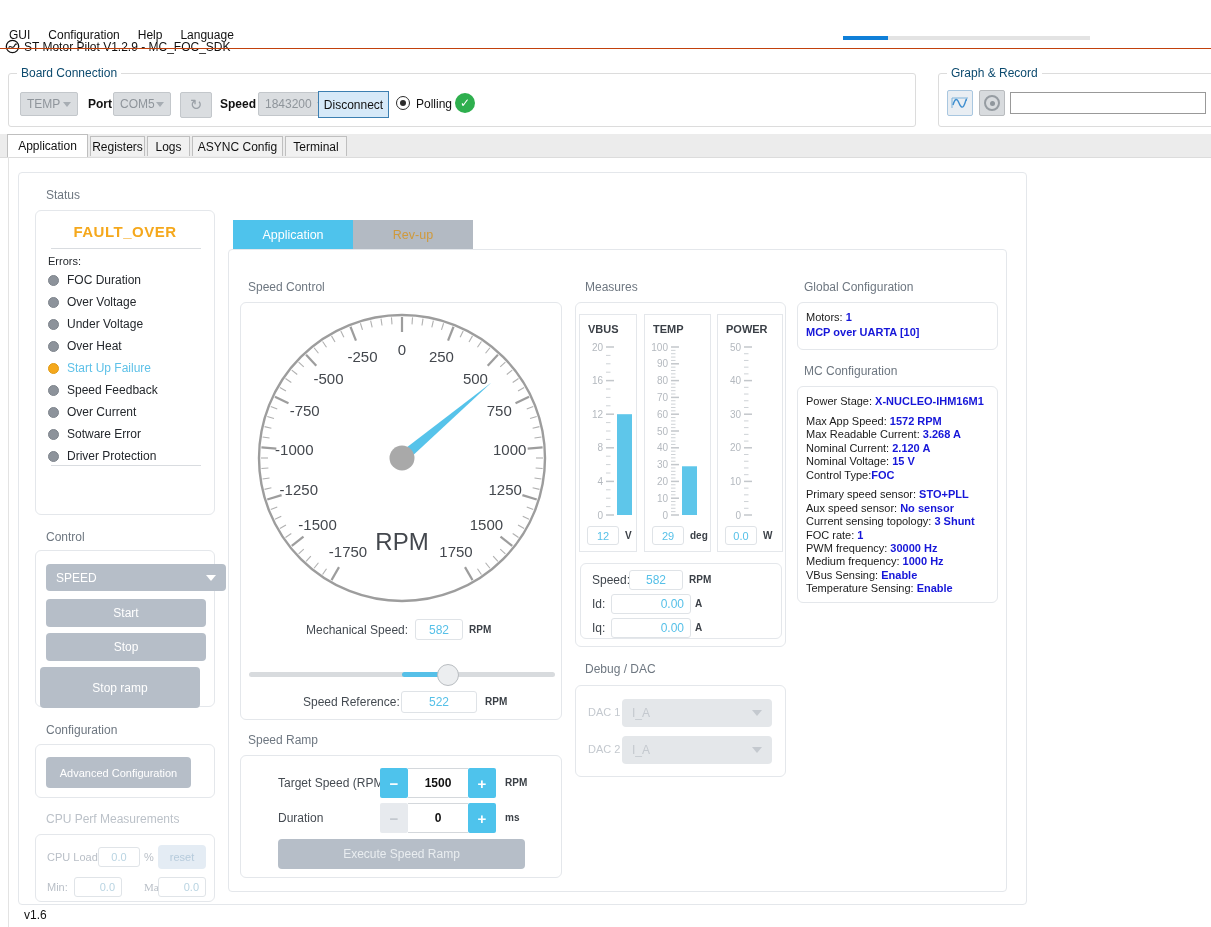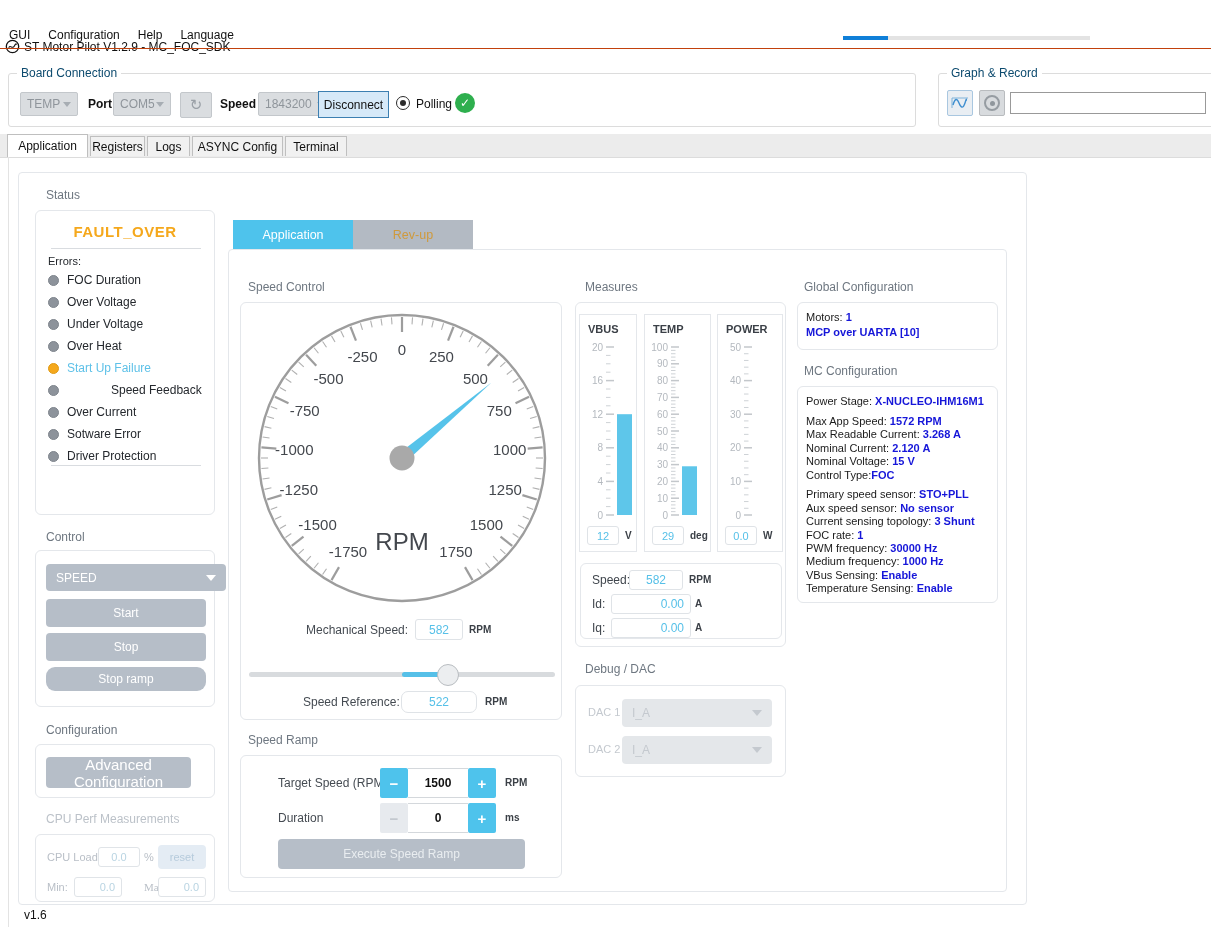--- a/index.html
+++ b/index.html
@@ -204,21 +204,21 @@
           <span class="err-label">Under Voltage</span>
         </div>
         <div class="err-row" style="top: 126px;">
           <span class="err-dot"></span>
           <span class="err-label">Over Heat</span>
         </div>
         <div class="err-row" style="top: 148px;">
           <span class="err-dot active"></span>
           <span class="err-label active">Start Up Failure</span>
         </div>
-        <div class="err-row" style="top: 170px; gap: 44px;">
+        <div class="err-row" style="top: 170px;">
           <span class="err-dot"></span>
           <span class="err-label">Speed Feedback</span>
         </div>
         <div class="err-row" style="top: 192px; text-align: right;">
           <span class="err-dot"></span>
           <span class="err-label">Over Current</span>
         </div>
         <div class="err-row" style="top: 214px;">
           <span class="err-dot"></span>
           <span class="err-label">Sotware Error</span>
@@ -233,27 +233,27 @@
 
   <span class="section-label" style="left:46px;top:530px;">Control</span>
   <div class="card" style="left:35px;top:550px;width:180px;height:157px;">
     <div id="speed-mode-btn" class="gbtn" style="left:10px;top:13px;width:160px;height:27px;">
       <span>SPEED</span>
         <span class="caret"></span>
     </div>
     <div id="control-buttons">
         <button class="gbtn" style="left: 10px; top: 48px; width: 160px; height: 28px; position: absolute;">Start</button>
         <button class="gbtn" style="left: 10px; top: 82px; width: 160px; height: 28px; position: absolute;">Stop</button>
-        <button class="gbtn" style="left: 10px; top: 116px; width: 160px; height: 24px; position: absolute; border-radius: 9px;">Stop ramp</button>
+        <button class="gbtn" style="left: 4px; top: 116px; width: 160px; height: 41px; position: absolute;">Stop ramp</button>
       </div>
   </div>
 
   <span class="section-label" style="left:46px;top:723px;">Configuration</span>
   <div class="card" style="left:35px;top:744px;width:180px;height:54px;">
-    <button class="gbtn" style="left:10px;top:12px;width:145px;height:31px;font-size:15px;">Advanced Configuration</button>
+    <button class="gbtn" style="left:10px;top:12px;width:145px;height:31px;font-size:11px;">Advanced Configuration</button>
   </div>
 
   <span class="section-label disabled" style="left:46px;top:812px;">CPU Perf Measurements</span>
   <div class="card" style="left:35px;top:834px;width:180px;height:68px;">
     <span class="mini-label" style="left:11px;top:16px;">CPU Load:</span>
     <input class="mini-input" style="left: 62px; top: 12px; width: 42px; height: 20px; color: rgb(185, 212, 226);" value="0.0">
     <span class="mini-label" style="left:108px;top:16px;">%</span>
     <button class="gbtn light" style="left:122px;top:10px;width:48px;height:24px;font-size:11px;">reset</button>
     <span class="mini-label" style="left:11px;top:46px;">Min:</span>
     <input class="mini-input" style="left: 38px; top: 42px; width: 48px; height: 20px; text-align: right; padding-right: 6px; color: rgb(185, 212, 226);" value="0.0">
@@ -361,21 +361,21 @@
         <polygon points="245.477010795229,75.61522342574416 159.54372881331972,155.2061842681518 152.45627118668028,146.7938157318482" fill="#56c3ea"></polygon>
         <circle cx="156" cy="151" r="12.5" fill="#a9a9a9"></circle>
       </svg>
     <span class="fld-label" style="left:65px;top:320px;">Mechanical Speed:</span>
     <input class="val-box" style="left: 174px; top: 316px; width: 48px; height: 21px;" value="582">
     <span class="unit" style="left:228px;top:321px;">RPM</span>
     <div id="slider-track" style="left:8px;top:369px;width:306px;"></div>
     <div id="slider-fill" style="top: 369px; left: 161px; width: 45.6377px;"></div>
     <div id="slider-handle" style="top: 361px; left: 195.638px;"></div>
     <span class="fld-label" style="left:62px;top:392px;">Speed Reference:</span>
-    <input class="val-box" style="left: 160px; top: 388px; width: 76px; height: 22px; border-radius: 7px;" value="522">
+    <input class="val-box" style="left: 160px; top: 388px; width: 76px; height: 22px;" value="522">
     <span class="unit" style="left:244px;top:393px;">RPM</span>
   </div>
 
   <span class="section-label" style="left:248px;top:733px;">Speed Ramp</span>
   <div class="card" style="left:240px;top:755px;width:322px;height:123px;">
     <span class="fld-label" style="left:37px;top:20px;">Target Speed (RPM)</span>
     <div class="step-btn" style="left:139px;top:12px;">−</div>
     <input class="step-input" style="left: 167px; top: 12px; width: 60px;" value="1500">
     <div class="step-btn" style="left:227px;top:12px;">+</div>
     <span class="unit" style="left:264px;top:21px;">RPM</span>

